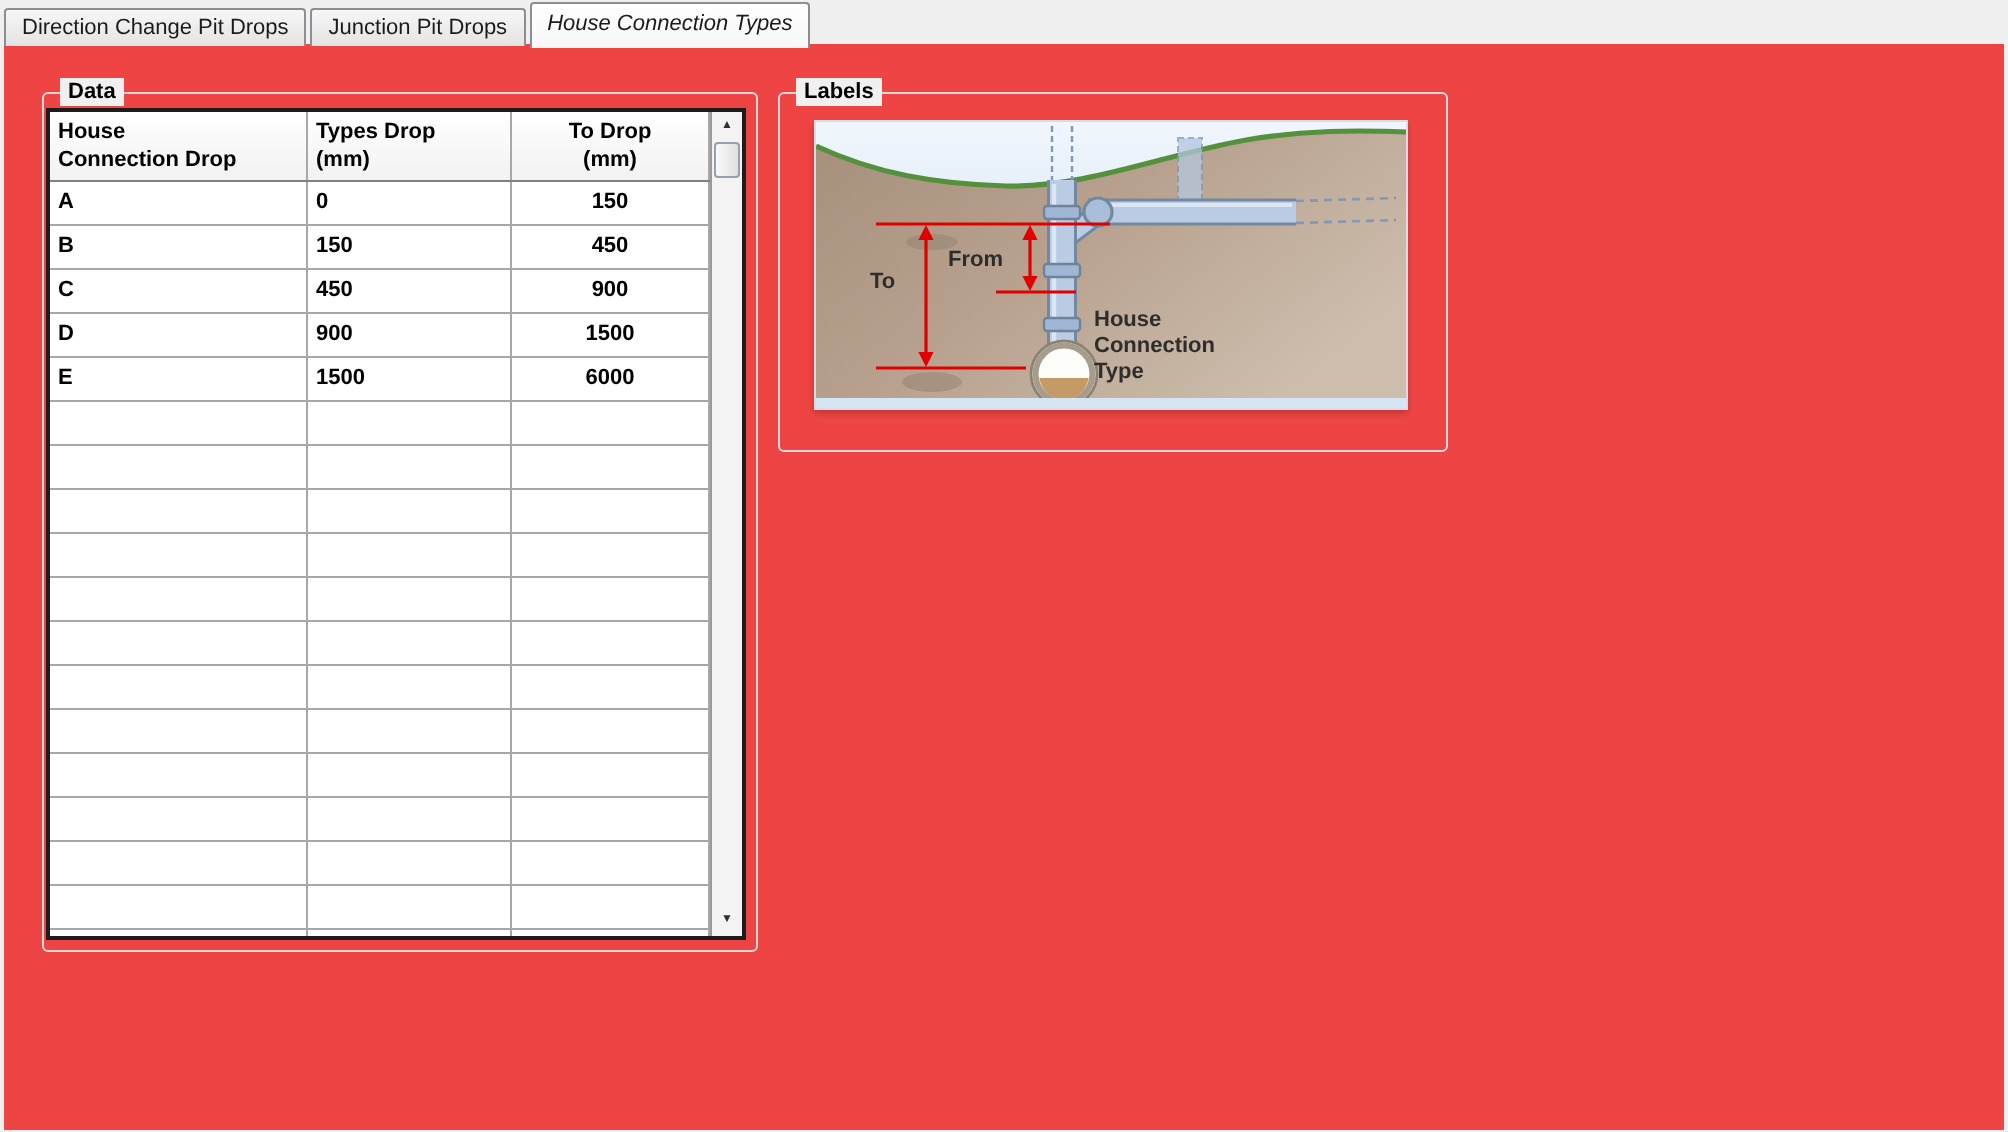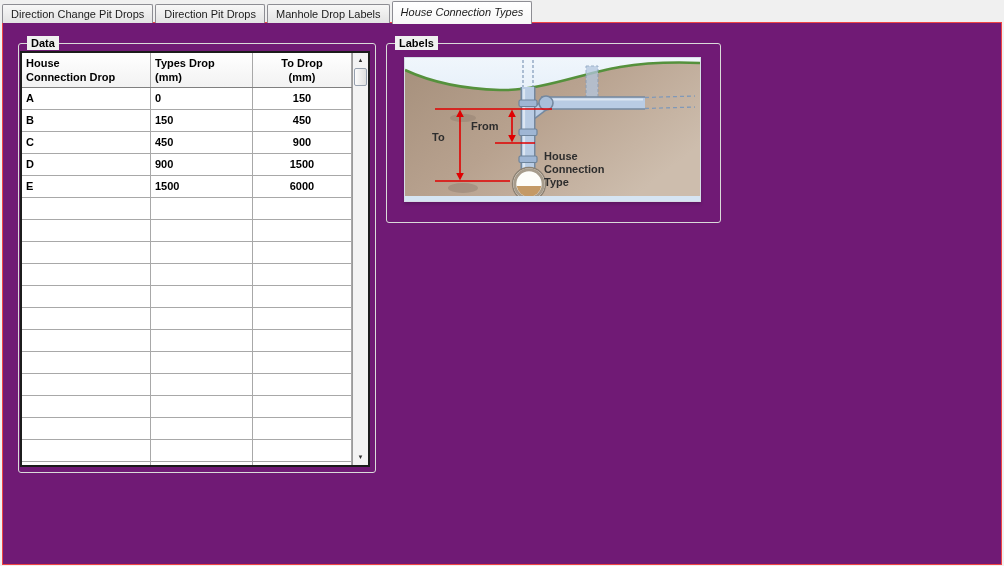--- a/index.html
+++ b/index.html
@@ -8,22 +8,22 @@
 
   
   .tabbar{position:absolute;left:2px;top:0;height:23px;display:flex;align-items:flex-end;z-index:2;}
   .tab{height:18px;line-height:18px;padding:0 8px;margin-right:2px;font-size:11px;color:#1b1b1b;
        background:linear-gradient(#f7f7f7,#e3e3e3);border:1px solid #8d8d93;border-bottom:none;
        border-radius:2px 2px 0 0;white-space:nowrap;cursor:default;}
   .tab.active{height:22px;line-height:21px;background:linear-gradient(#ffffff,#f7f7f7);
        position:relative;z-index:4;margin-bottom:-1px;font-style:italic;}
 
   
-  .pane{position:absolute;left:2px;top:22px;right:2px;bottom:1px;background:#701a75;
-        border:1px solid #ef4444;z-index:1;}
+  .pane{position:absolute;left:2px;top:22px;right:2px;bottom:1px;background:#ef4444;
+        border:4px solid #ef4444;z-index:1;}
 
   
   .groupbox{position:absolute;border:1px solid #dadada;border-radius:3px;}
   .group-label{position:absolute;top:-8px;left:8px;background:#f0f0f0;padding:0 4px;
         font-size:11px;font-weight:bold;color:#000;line-height:14px;}
   .group-data{left:15px;top:20px;width:356px;height:428px;}
   .group-sketch{left:383px;top:20px;width:333px;height:178px;}
 
   
   .grid{position:absolute;left:1px;top:7px;width:350px;height:416px;background:#ffffff;
@@ -57,22 +57,21 @@
   .sketch-image svg{display:block;}
   .svg-label{font-family:"Liberation Sans",sans-serif;font-weight:bold;font-size:11px;fill:#2d2d2d;}
 </style>
 </head>
 <body>
 
 <div class="screen">
 
   <div class="tabbar" id="tabbar">
       <div class="tab">Direction Change Pit Drops</div>
-      <div class="tab">Direction Pit Drops</div>
-      <div class="tab">Manhole Drop Labels</div>
+      <div class="tab">Junction Pit Drops</div>
       <div class="tab active">House Connection Types</div>
     </div>
 
   <div class="pane">
 
     <div class="groupbox group-data">
       <span class="group-label">Data</span>
 
       <div class="grid">
         <div class="grid-content">

